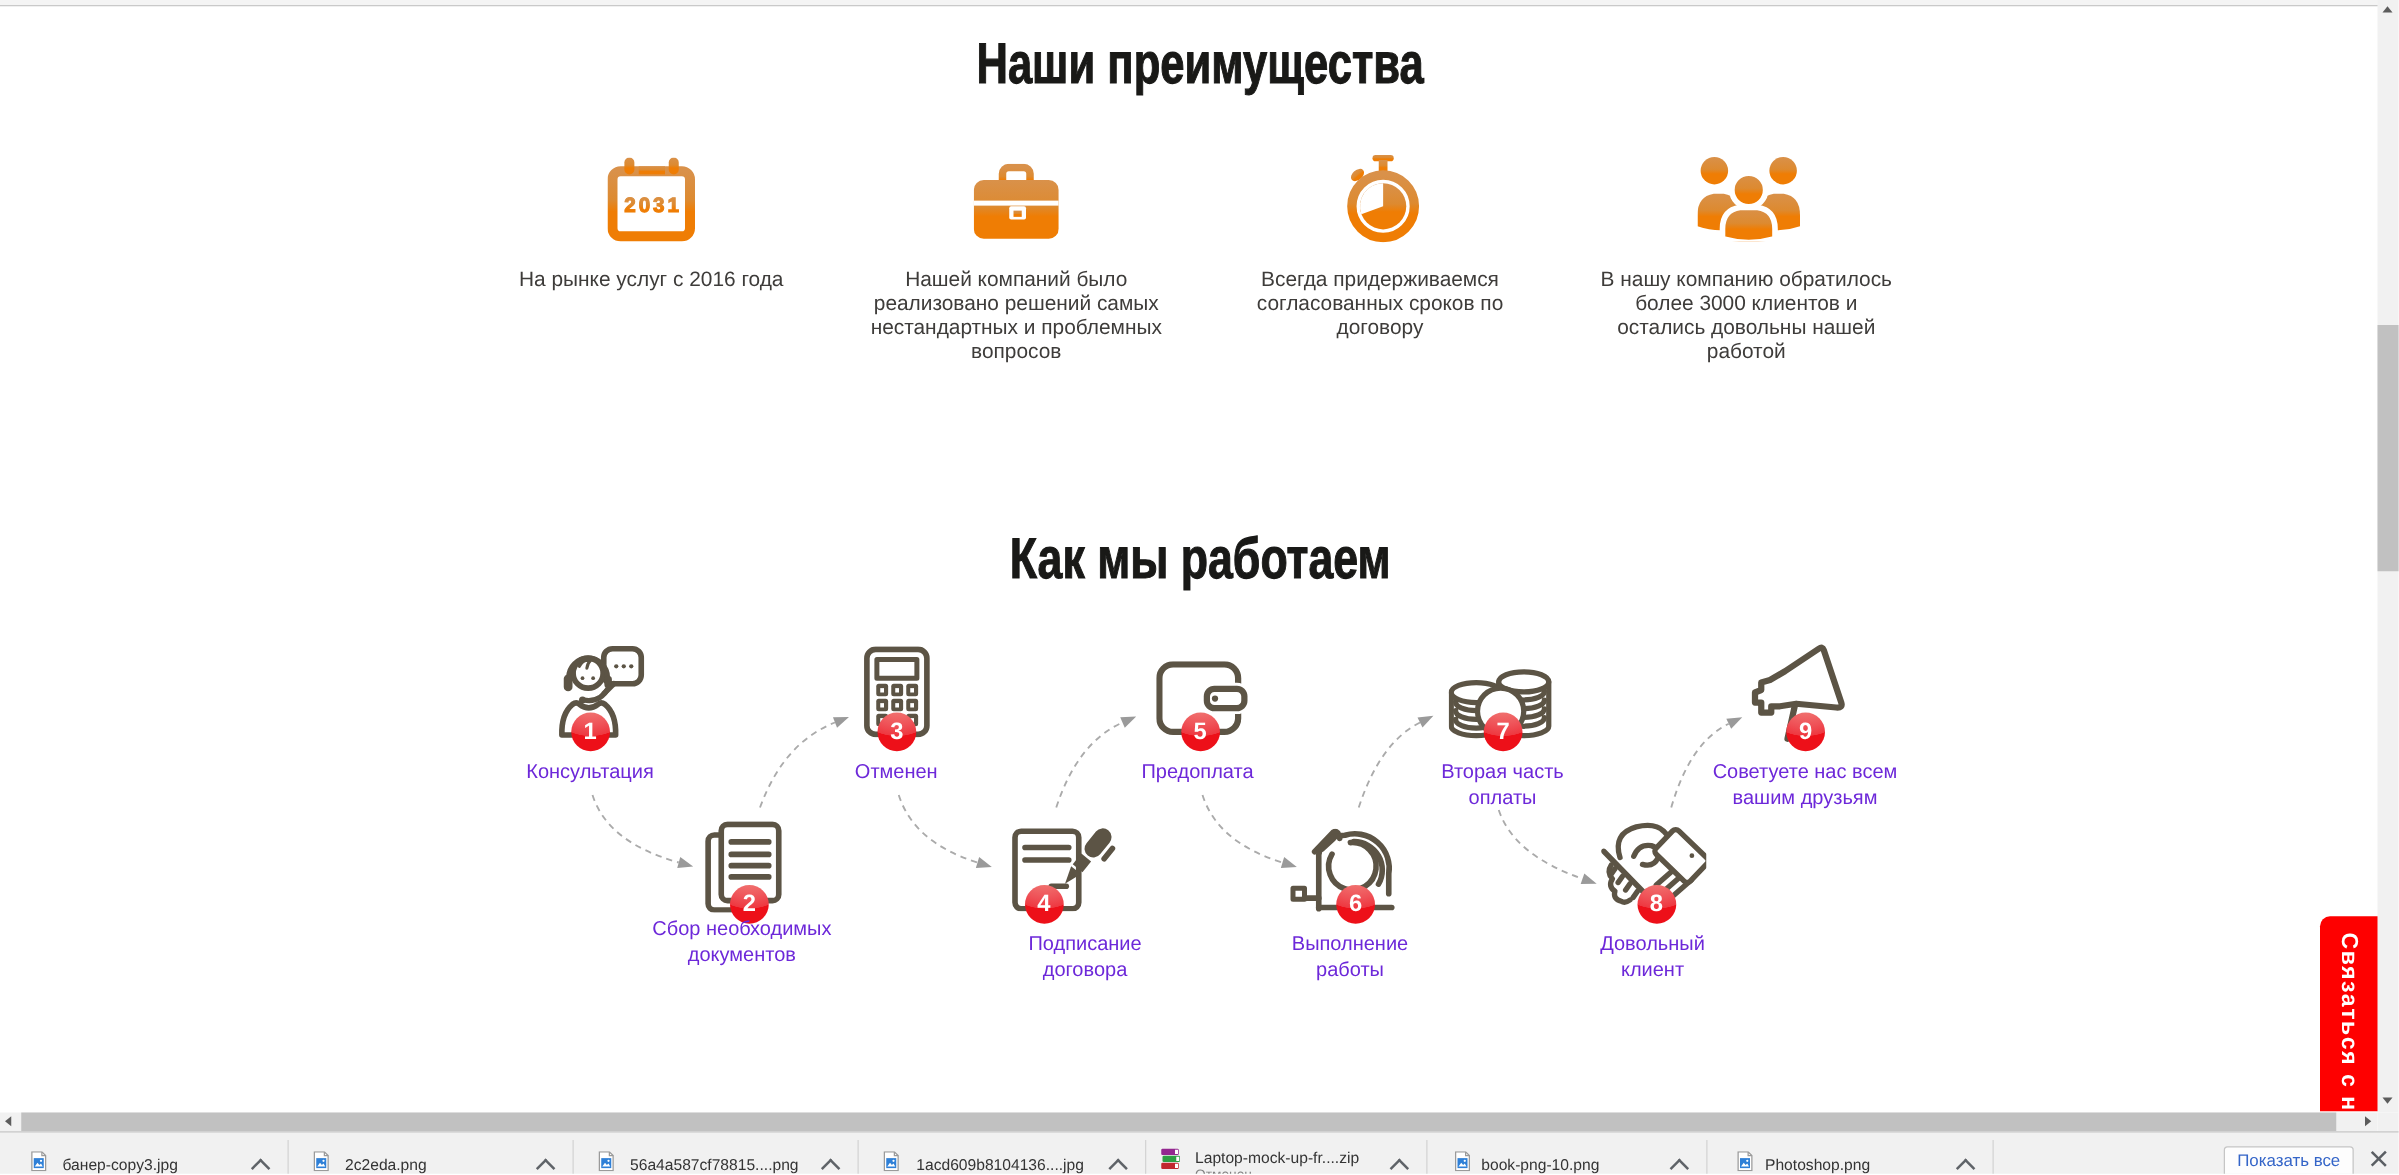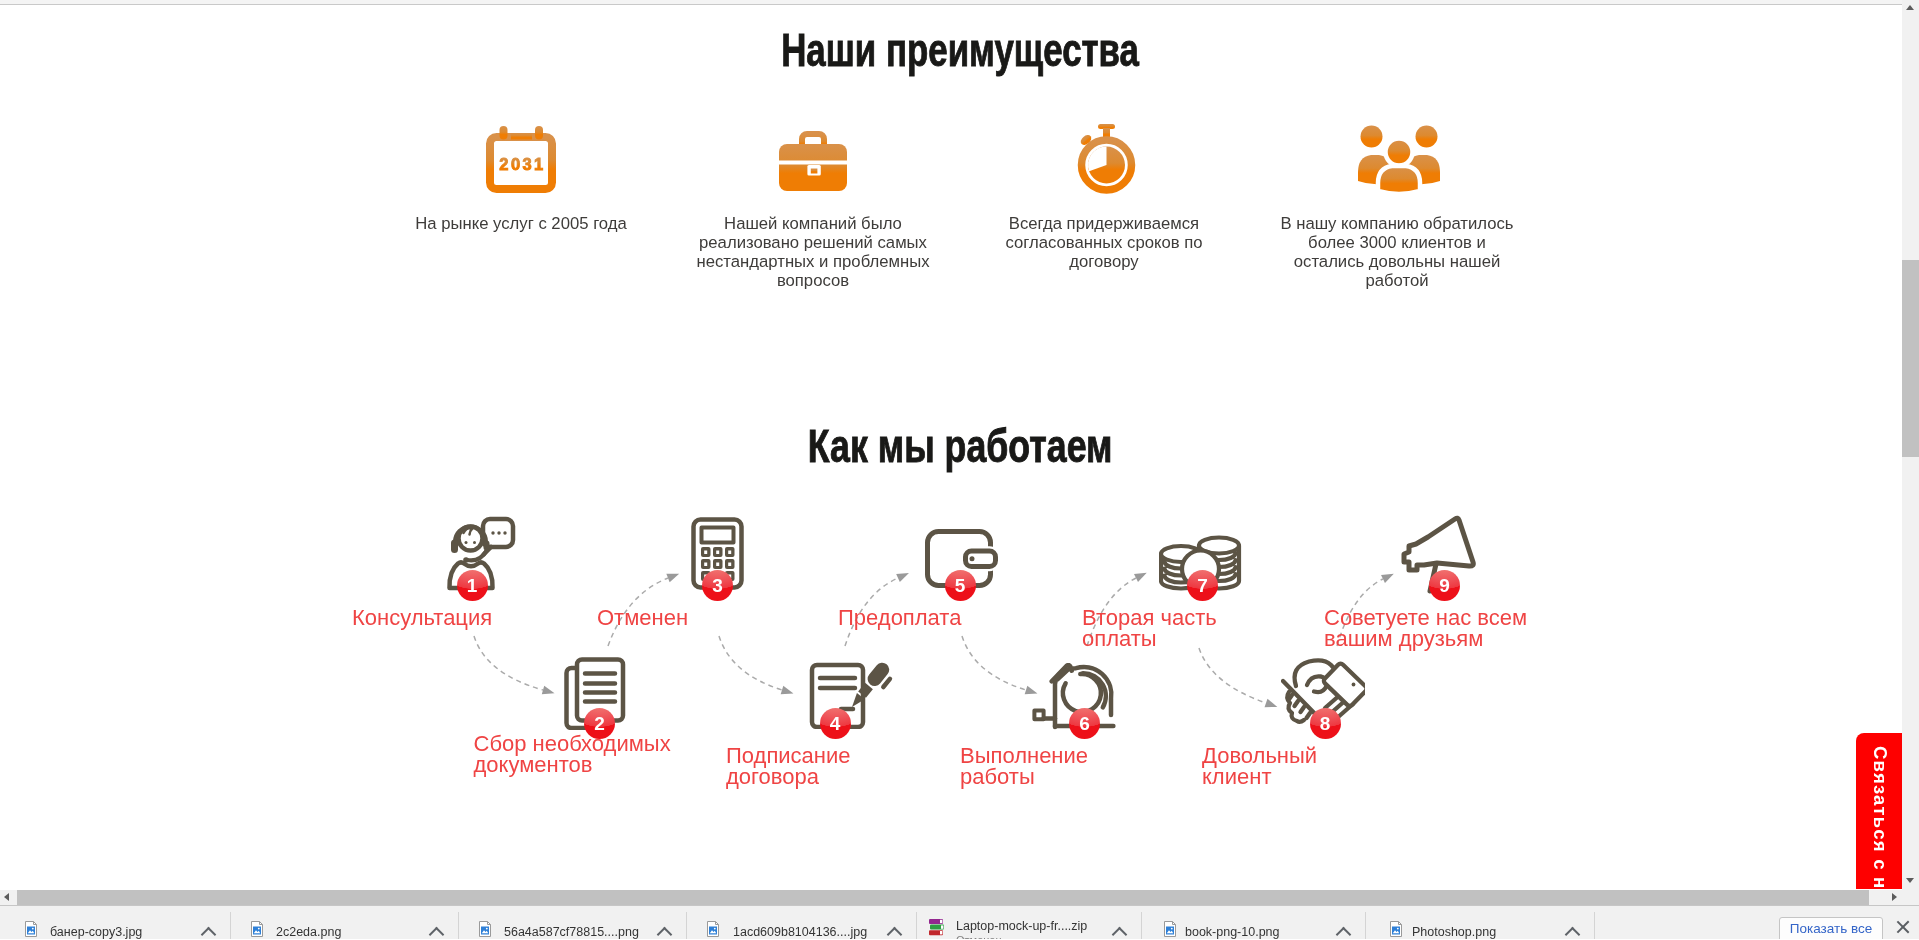--- a/index.html
+++ b/index.html
@@ -2,21 +2,21 @@
 <html><head><meta charset="utf-8">
 <style>
 html,body{margin:0;padding:0;overflow:hidden}
 body{width:1919px;height:940px;background:#fff;font-family:"Liberation Sans",sans-serif}
 .ab{position:absolute}
 .page{position:relative;width:1919px;height:939px;overflow:hidden}
 .topband{left:0;top:0;width:1903px;height:4px;background:#f4f4f4;border-bottom:1px solid #c9c9c9}
 .h1{left:9px;width:1903px;text-align:center;font-weight:bold;color:#191917;font-size:46px;line-height:46px;white-space:nowrap}
 .h1 span{display:inline-block;-webkit-text-stroke:0.9px #191917}
 .adv{width:320px;text-align:center;font-size:16.7px;line-height:19px;color:#3e3c3a}
-.steplbl{width:240px;font-size:22px;line-height:21px;color:#ef4444}
+.steplbl{width:240px;text-align:center;font-size:16px;line-height:21px;color:#6d28d9}
 .badge{width:31px;height:31px;border-radius:50%;background:#ed1c24;background:radial-gradient(41.5px at 15.5px -22.5px,#f17a77 0%,#f0706e 54%,#ef5157 80%,#ee3840 99%,#ed1019 100%);color:#fff;font-weight:bold;font-size:19px;text-align:center;line-height:31px}
 .tab{left:1856px;top:733px;width:47px;height:156px;background:#fe0000;border-radius:8px 0 0 0;overflow:hidden}
 .tab div{writing-mode:vertical-rl;font-weight:bold;color:#fff;font-size:18.5px;letter-spacing:1.2px;margin:13px auto 0;height:200px;white-space:nowrap}
 .vsb{right:0;top:0;width:17px;height:890px;background:#f1f1f1}
 .vthumb{left:0;top:260px;width:17px;height:197px;background:#c1c1c1}
 .hsb{left:0;top:890px;width:1902px;height:15px;background:#f1f1f1}
 .hthumb{left:17px;top:0;width:1852px;height:15px;background:#c1c1c1}
 .corner{left:1902px;top:890px;width:17px;height:15px;background:#f1f1f1}
 .shelf{left:0;top:905px;width:1919px;height:35px;background:#f1f1f1;border-top:1px solid #c6c6c6;box-sizing:border-box}
 .fname{font-size:12.5px;color:#343434;top:925px;white-space:nowrap}
@@ -99,21 +99,21 @@
           </linearGradient>
         </defs>
 <circle cx="13.5" cy="11.5" r="11" fill="url(#og4)"></circle>
 <circle cx="68.5" cy="11.5" r="11" fill="url(#og4)"></circle>
 <path d="M0,56 L0,47 Q0,32 13,30 L21,30 Q34,32 34,47 L34,57 Q17,62 0,56 Z" fill="url(#og4)"></path>
 <path d="M48,57 L48,47 Q48,32 61,30 L69,30 Q82,32 82,47 L82,56 Q65,62 48,57 Z" fill="url(#og4)"></path>
 <circle cx="41" cy="27" r="13.5" fill="url(#og4)" stroke="#fff" stroke-width="4.5"></circle>
 <path d="M20,66 L20,58 Q20,43 34,41 L48,41 Q62,43 62,58 L62,66 Q41,72 20,66 Z" fill="url(#og4)" stroke="#fff" stroke-width="4.5"></path>
 </svg></div>
 
-<div class="ab adv" style="left:361px;top:214px">На рынке услуг с 2005 года</div>
+<div class="ab adv" style="left:361px;top:214px">На рынке услуг с 2016 года</div>
 <div class="ab adv" style="left:653px;top:214px">Нашей компаний было<br>реализовано решений самых<br>нестандартных и проблемных<br>вопросов</div>
 <div class="ab adv" style="left:944px;top:214px">Всегда придерживаемся<br>согласованных сроков по<br>договору</div>
 <div class="ab adv" style="left:1237px;top:214px">В нашу компанию обратилось<br>более 3000 клиентов и<br>остались довольны нашей<br>работой</div>
 
 <div class="ab" id="arrows" style="left:430px;top:555px">
 <svg width="1040" height="160" viewBox="0 0 1040 160" fill="none">
 <g stroke="#ababab" stroke-width="1.5" stroke-dasharray="5 4">
 <path d="M44,81 Q56,119 113,135"></path>
 <path d="M178,91 Q197,39 238,23"></path>
 <path d="M289,81 Q301,119 352,135"></path>
@@ -251,21 +251,21 @@
 <div class="ab badge" style="left:819.5px;top:707.5px">4</div>
 <div class="ab badge" style="left:944.5px;top:570px">5</div>
 <div class="ab badge" style="left:1069px;top:707.5px">6</div>
 <div class="ab badge" style="left:1187px;top:570px">7</div>
 <div class="ab badge" style="left:1309.5px;top:707.5px">8</div>
 <div class="ab badge" style="left:1429px;top:570px">9</div>
 
 <div class="ab steplbl" style="left:352px;top:607px">Консультация</div>
 <div class="ab steplbl" style="left:473.5px;top:733px">Сбор необходимых<br>документов</div>
 <div class="ab steplbl" style="left:597px;top:607px">Отменен</div>
-<div class="ab steplbl" style="left:726px;top:745px">Подписание<br>договора</div>
+<div class="ab steplbl" style="left:748px;top:745px">Подписание<br>договора</div>
 <div class="ab steplbl" style="left:838px;top:607px">Предоплата</div>
 <div class="ab steplbl" style="left:960px;top:745px">Выполнение<br>работы</div>
 <div class="ab steplbl" style="left:1082px;top:607px">Вторая часть<br>оплаты</div>
 <div class="ab steplbl" style="left:1202px;top:745px">Довольный<br>клиент</div>
 <div class="ab steplbl" style="left:1324px;top:607px">Советуете нас всем<br>вашим друзьям</div>
 
 <div class="ab tab">
       <div>Связаться с нами</div>
     </div>
 

